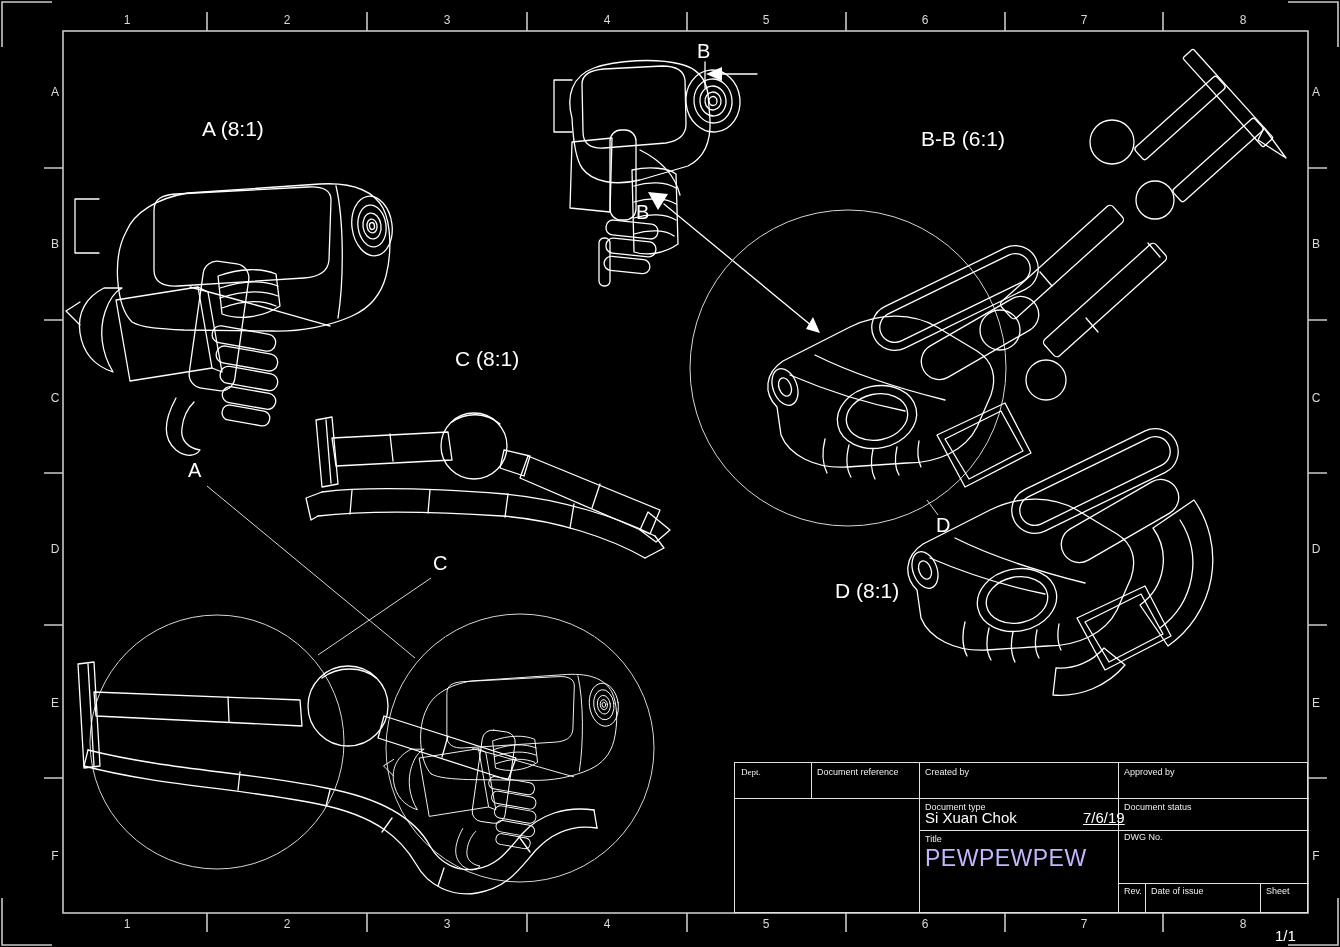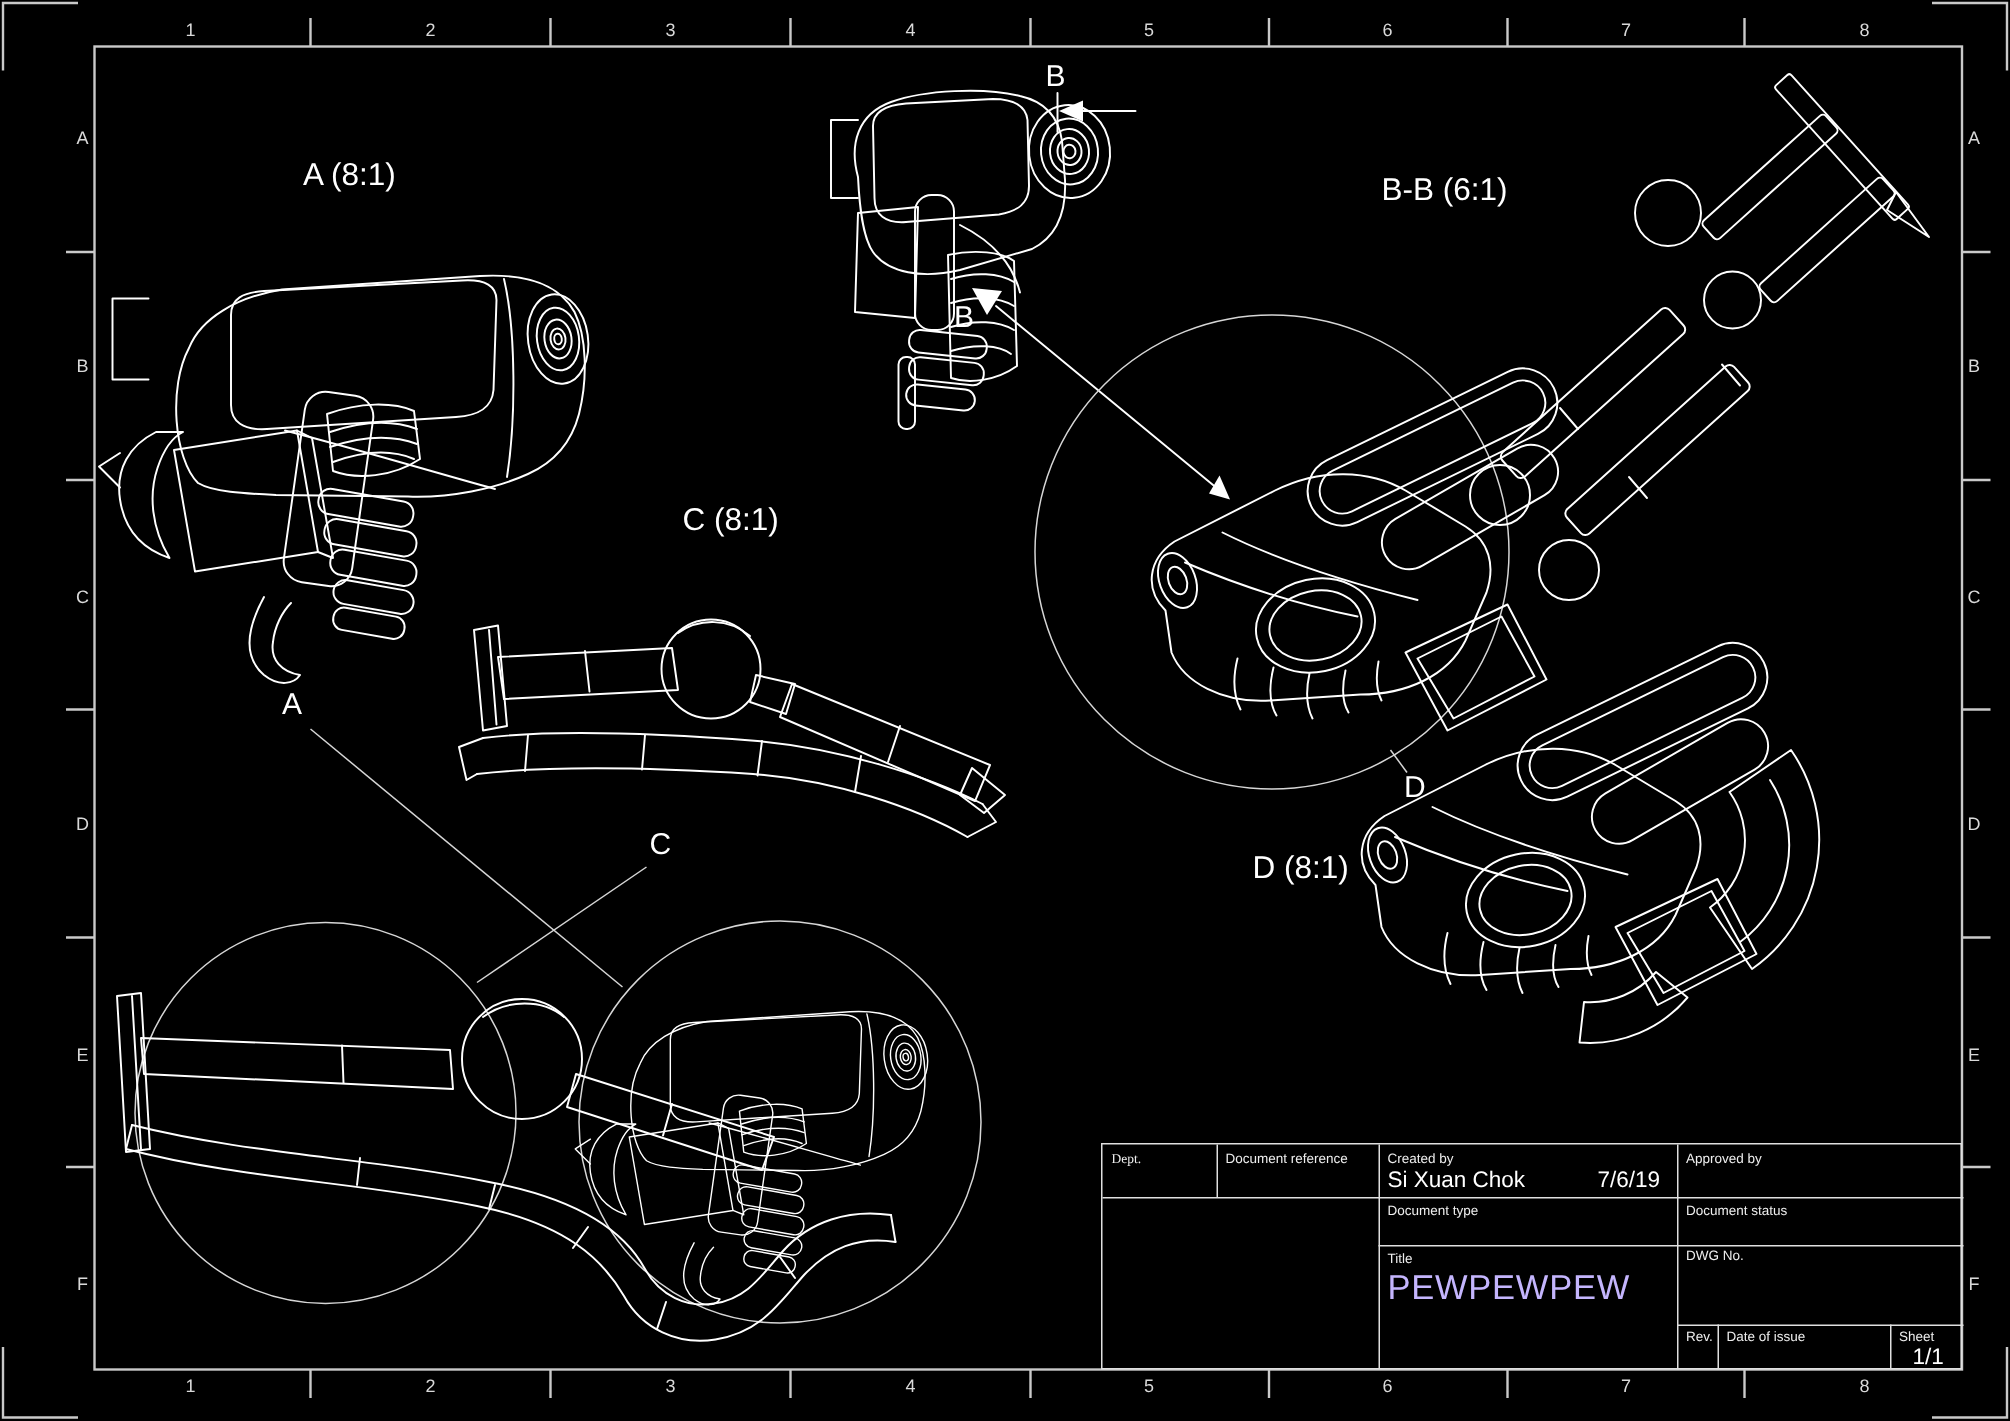--- a/index.html
+++ b/index.html
@@ -4,27 +4,27 @@
 <style>
   html,body{margin:0;padding:0;background:#000;}
   .sheet{position:relative;width:1340px;height:947px;background:#000;overflow:hidden;
          font-family:"Liberation Sans", sans-serif;color:#fff;}
   svg{position:absolute;left:0;top:0;}
   .ink{stroke:#ffffff;fill:none;stroke-width:1.3;stroke-linejoin:round;stroke-linecap:round;}
   .thin{stroke:#d6d6d6;fill:none;stroke-width:1;}
   .frame{stroke:#c9c9c9;fill:none;stroke-width:1.6;}
   .fillw{fill:#ffffff;stroke:none;}
   .lbl{position:absolute;color:#fff;white-space:nowrap;}
-  .viewlbl{font-size:21px;}
+  .viewlbl{font-size:21px;margin-top:12px;}
   .calloutlbl{font-size:20px;}
   .gridlbl{font-size:12px;color:#d9d9d9;width:24px;text-align:center;}
   .tb{position:absolute;left:734px;top:762px;width:574px;height:151px;border:1px solid #e0e0e0;box-sizing:border-box;}
   .tbline{position:absolute;background:#e0e0e0;}
   .tbsmall{position:absolute;font-size:9px;color:#eee;}
-  .tbval{position:absolute;font-size:15px;color:#fff;}
+  .tbval{position:absolute;font-size:15px;color:#fff;margin-top:31px;}
   .tbtitle{position:absolute;font-size:23px;color:#c4b5fd;letter-spacing:.5px;}
 </style>
 </head>
 <body>
 
 <div class="sheet">
 
   <svg width="1340" height="947" viewBox="0 0 1340 947">
 
     <defs>
@@ -249,21 +249,21 @@
     <div class="tbline" style="left:0;top:35px;width:574px;height:1px;"></div>
     <div class="tbline" style="left:184px;top:67px;width:390px;height:1px;"></div>
     <div class="tbline" style="left:383px;top:120px;width:191px;height:1px;"></div>
     <div class="tbline" style="left:410px;top:120px;width:1px;height:29px;"></div>
     <div class="tbline" style="left:525px;top:120px;width:1px;height:29px;"></div>
 
     <div class="tbsmall" style="left:6px;top:4px;font-family:Liberation Serif, serif;">Dept.</div>
     <div class="tbsmall" style="left:82px;top:4px;">Document reference</div>
     <div class="tbsmall" style="left:190px;top:4px;">Created by</div>
     <div class="tbval" style="left:190px;top:15px;">Si Xuan Chok</div>
-    <div class="tbval" style="left:330px;top:15px;">7/6/19</div>
+    <div class="tbval" style="left:348px;top:15px;text-decoration:underline;">7/6/19</div>
     <div class="tbsmall" style="left:389px;top:4px;">Approved by</div>
     <div class="tbsmall" style="left:190px;top:39px;">Document type</div>
     <div class="tbsmall" style="left:389px;top:39px;">Document status</div>
     <div class="tbsmall" style="left:190px;top:71px;">Title</div>
     <div class="tbtitle" style="left:190px;top:82px;">PEWPEWPEW</div>
     <div class="tbsmall" style="left:389px;top:69px;">DWG No.</div>
     <div class="tbsmall" style="left:389px;top:123px;">Rev.</div>
     <div class="tbsmall" style="left:416px;top:123px;">Date of issue</div>
     <div class="tbsmall" style="left:531px;top:123px;">Sheet</div>
     <div class="tbval" style="left:540px;top:133px;text-align:center;">1/1</div>

